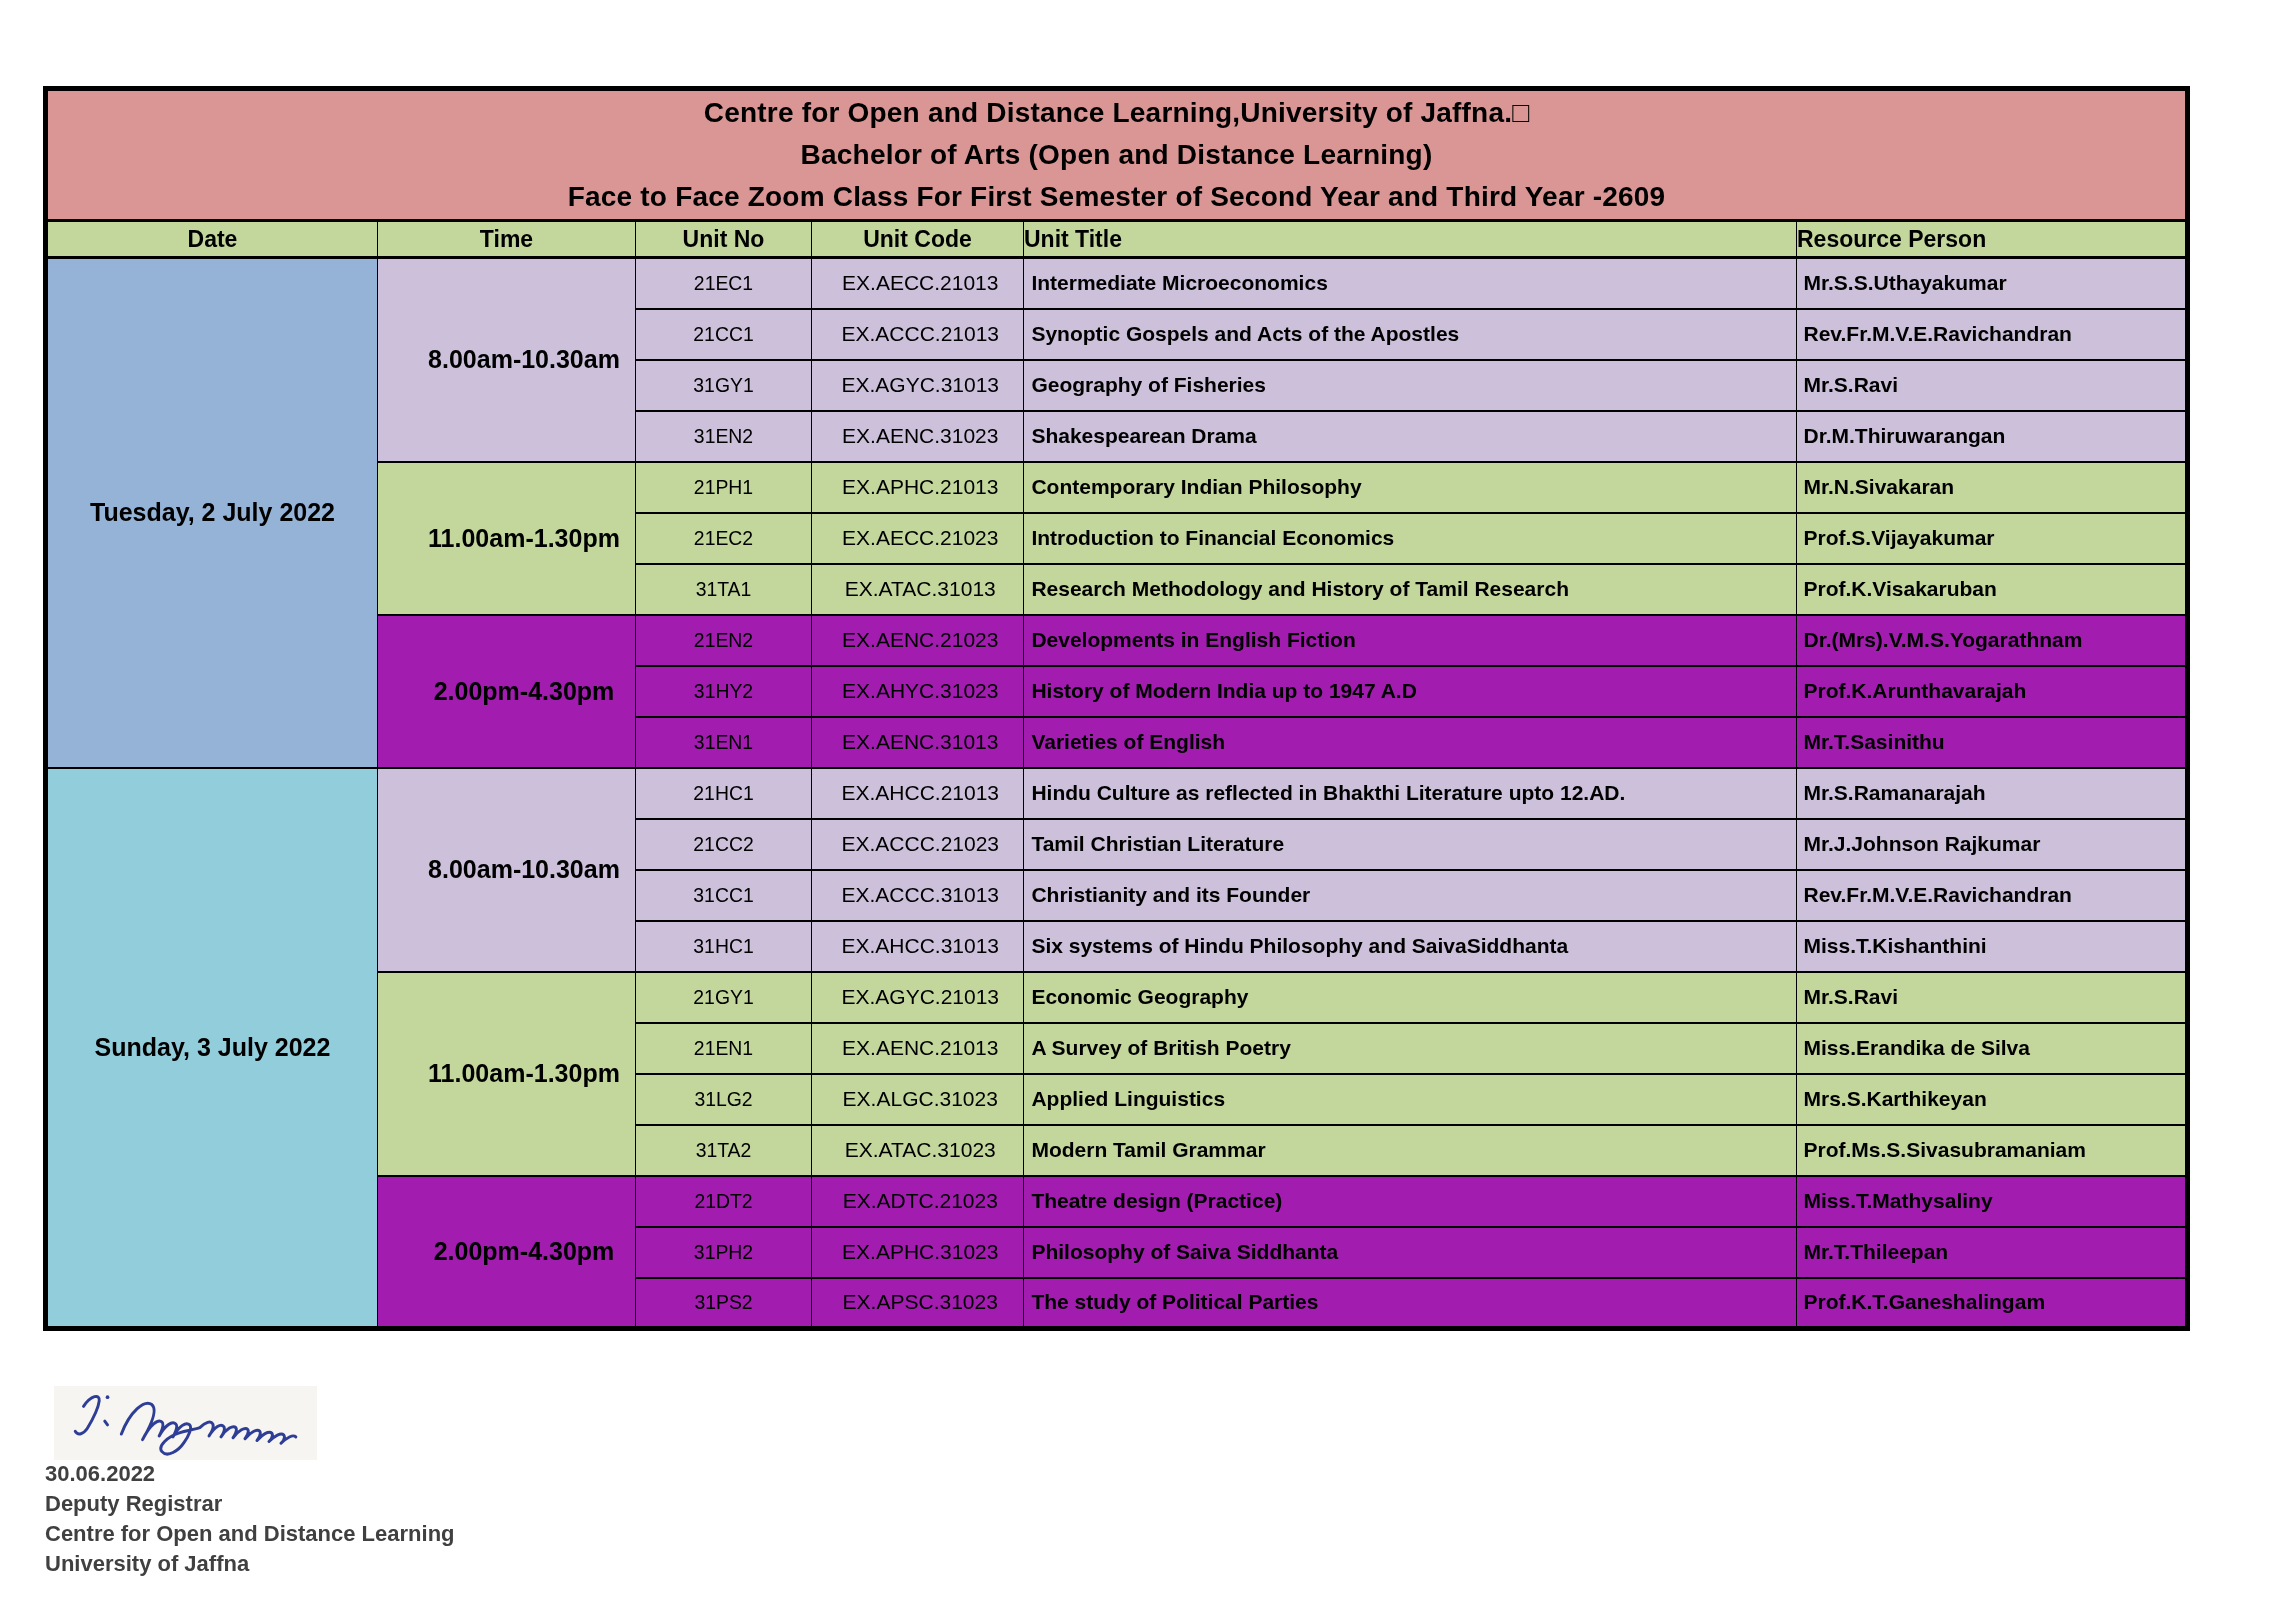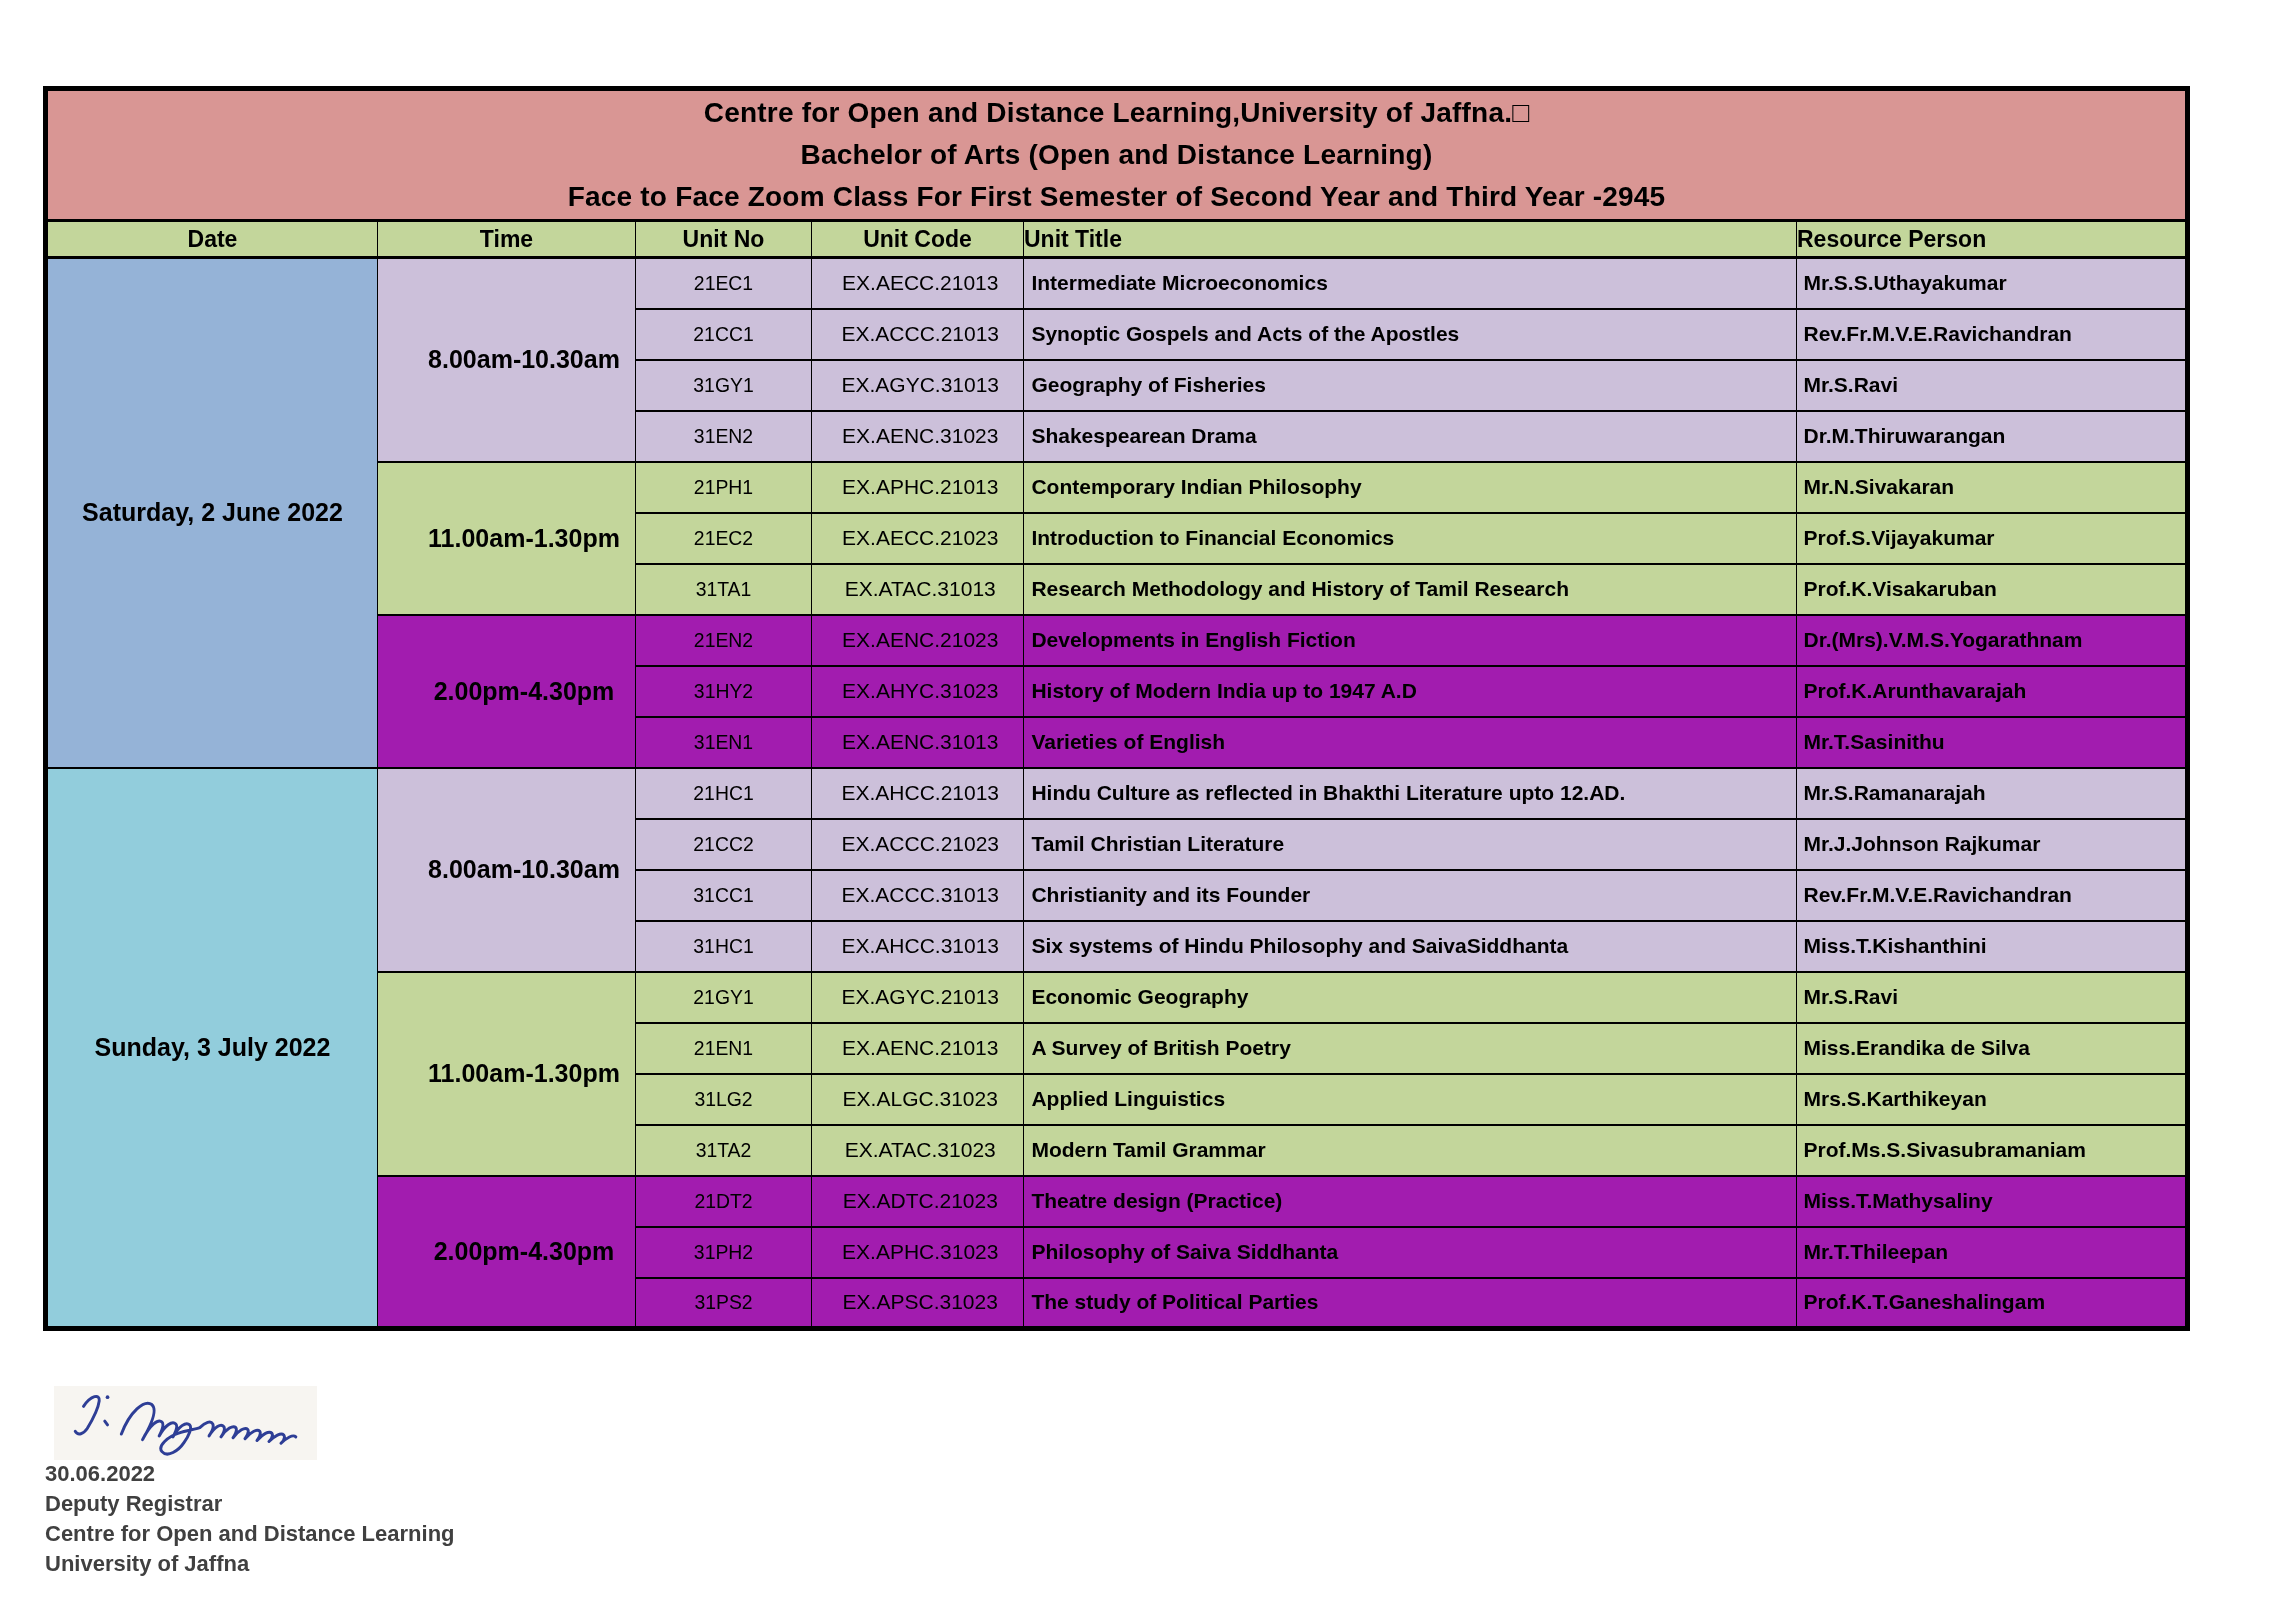--- a/index.html
+++ b/index.html
@@ -101,35 +101,35 @@
         <col style="width:212px">
           <col style="width:773px">
           <col style="width:391px">
       </colgroup>
 
       <tbody>
           <tr class="title-row">
         <td colspan="6">
           <div class="title-line">Centre for Open and Distance Learning,University of Jaffna.□</div>
           <div class="title-line">Bachelor of Arts (Open and Distance Learning)</div>
-          <div class="title-line">Face to Face Zoom Class For First Semester of Second Year and Third Year -2945</div>
+          <div class="title-line">Face to Face Zoom Class For First Semester of Second Year and Third Year -2609</div>
         </td>
       </tr>
 
       <tr class="head-row">
         <th class="al-c">Date</th>
         <th class="al-c">Time</th>
         <th class="al-c">Unit No</th>
         <th class="al-c">Unit Code</th>
         <th class="al-l">Unit Title</th>
         <th class="al-l">Resource Person</th>
       </tr>
 
       <tr class="data-row">
-        <td class="date-cell bg-sat" rowspan="10">Saturday, 2 June 2022</td>
+        <td class="date-cell bg-sat" rowspan="10">Tuesday, 2 July 2022</td>
         <td class="time-cell bg-slot0" rowspan="4">8.00am-10.30am</td>
         <td class="uno bg-slot0">21EC1</td>
         <td class="ucode bg-slot0">EX.AECC.21013</td>
         <td class="utitle bg-slot0">Intermediate Microeconomics</td>
         <td class="rpers bg-slot0">Mr.S.S.Uthayakumar</td>
       </tr>
       <tr class="data-row">
         <td class="uno bg-slot0">21CC1</td>
         <td class="ucode bg-slot0">EX.ACCC.21013</td>
         <td class="utitle bg-slot0">Synoptic Gospels and Acts of the Apostles</td>

